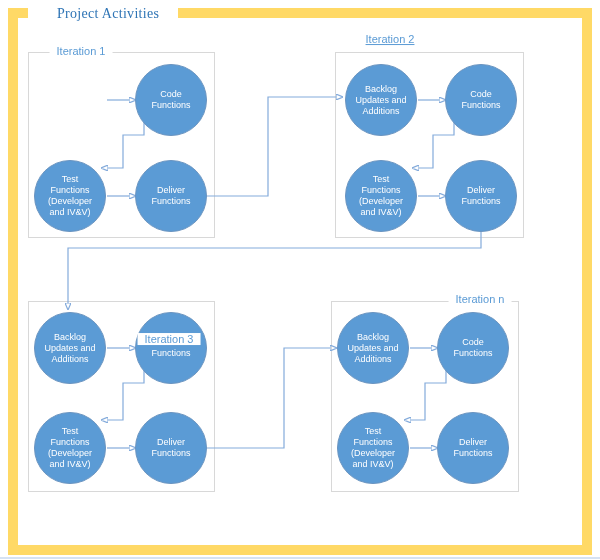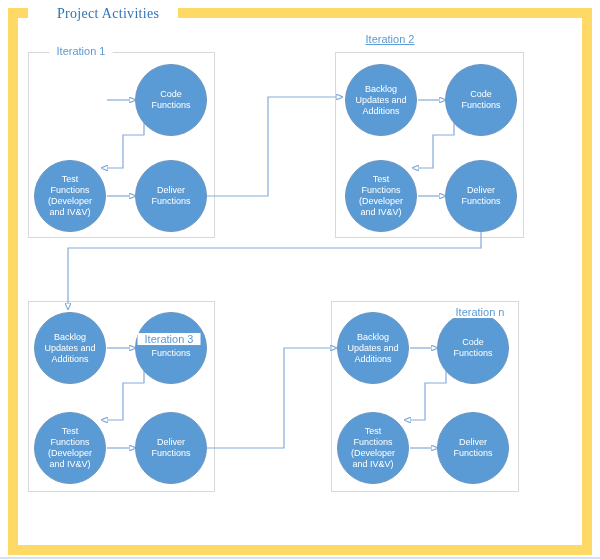--- a/index.html
+++ b/index.html
@@ -19,21 +19,21 @@
   .pedge{position:absolute;left:0;top:557px;width:600px;height:2px;background:#D6E2F3;z-index:4;}
   
   .ibox{position:absolute;border:1px solid #D8D8D8;z-index:0;}
   .b1{left:28px;top:52px;width:185px;height:184px;}
   .b2{left:335px;top:52px;width:187px;height:184px;}
   .b3{left:28px;top:301px;width:185px;height:189px;}
   .b4{left:331px;top:301px;width:186px;height:189px;}
   .ilabel{position:absolute;transform:translate(-50%,-58%);background:#fff;padding:0 7px;
           font-size:11px;color:#5B9BD5;white-space:nowrap;z-index:3;}
   .l1{left:81px;top:52px;} .l2{left:390px;top:40px;text-decoration:underline;}
-  .l3{left:169px;top:301px;margin-top:39px;} .l4{left:480px;top:313px;}
+  .l3{left:169px;top:301px;margin-top:39px;} .l4{left:480px;top:300px;}
   
   .wires{position:absolute;left:0;top:0;width:600px;height:560px;z-index:1;pointer-events:none;}
   .wires path{fill:none;stroke:#84ABDB;stroke-width:1.2;}
   
   .node{position:absolute;width:72px;height:72px;border-radius:50%;z-index:2;
         background:#5B9BD5;border:1px solid #6A94C0;box-sizing:border-box;
         display:flex;align-items:center;justify-content:center;
         color:#fff;font-size:9px;line-height:11px;text-align:center;}
   .node span{display:block;width:58px;}
 </style>

